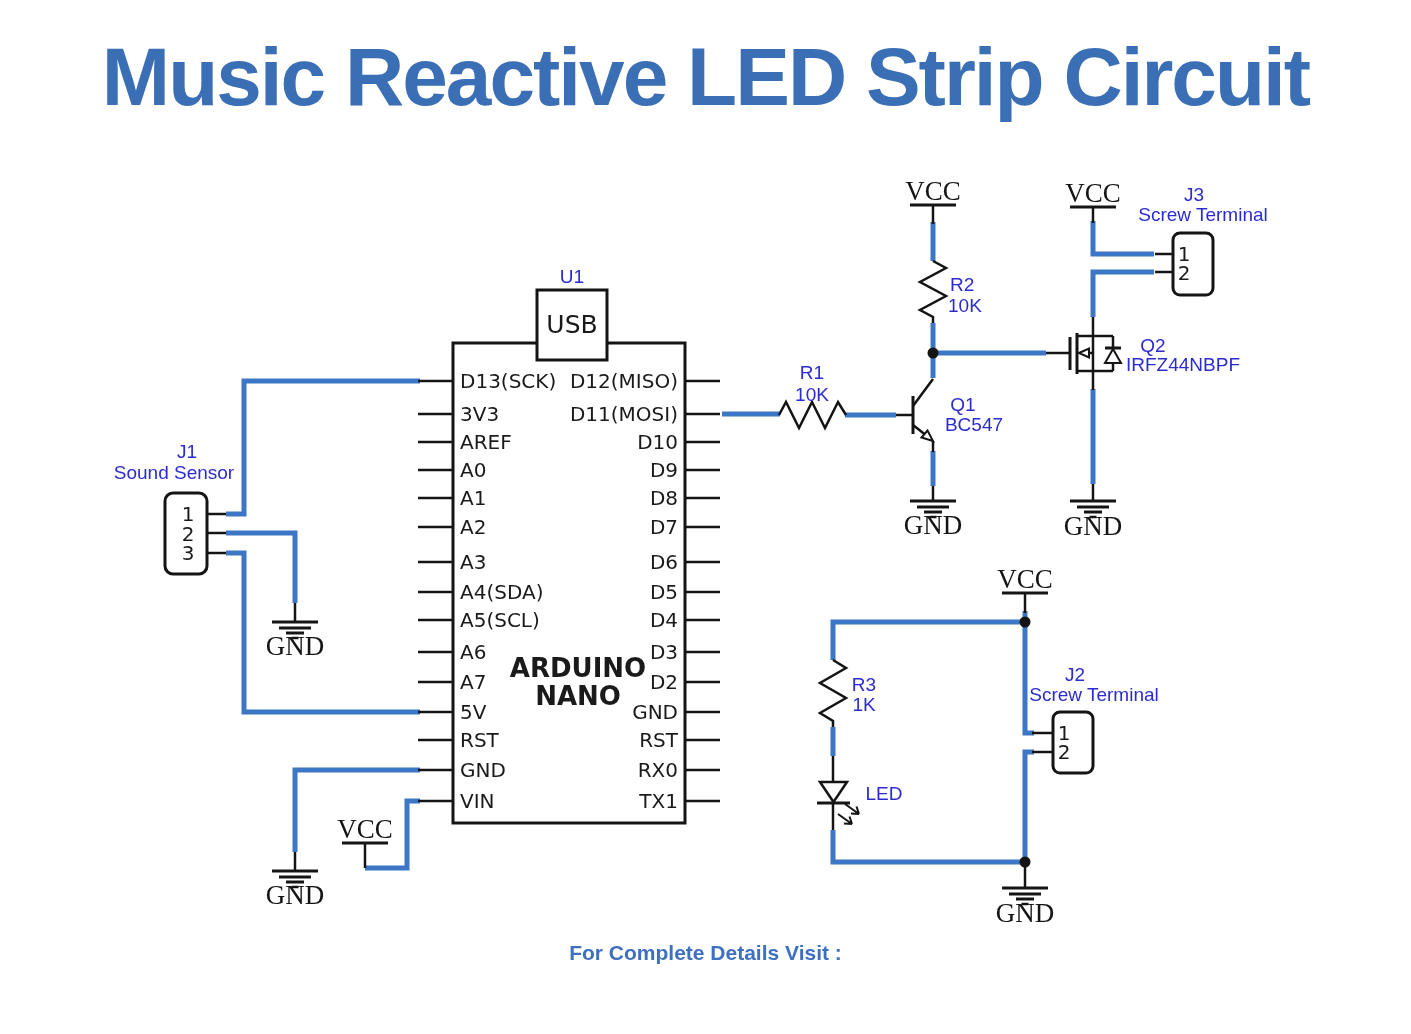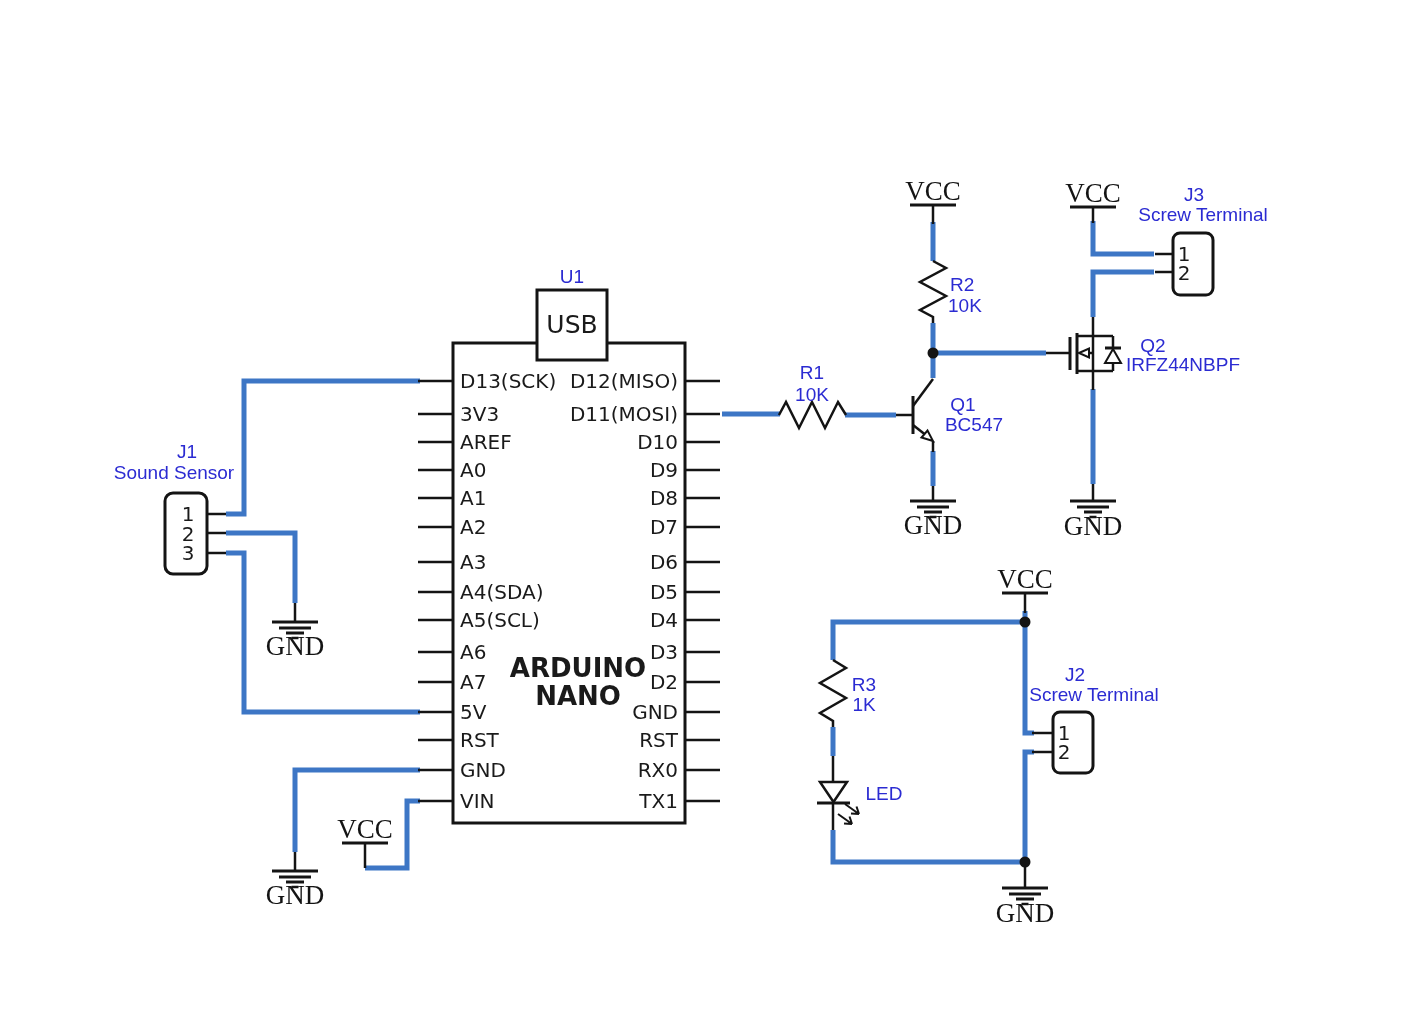--- a/index.html
+++ b/index.html
@@ -24,20 +24,21 @@
   .wire{stroke:#3d76c5;stroke-width:5;fill:none;}
   .blk{stroke:#141414;stroke-width:2.5;fill:none;}
   .blk3{stroke:#141414;stroke-width:3;fill:none;}
   .box{fill:#ffffff;stroke:#141414;stroke-width:3;}
 </style>
 </head>
 <body>
 
 <div class="stage">
 
+  <div class="title">Music Reactive LED Strip Circuit</div>
 
   <svg class="schematic" viewBox="0 0 1411 1034" xmlns="http://www.w3.org/2000/svg">
 
     <g>
       <polyline class="wire" points="226,514 244,514 244,381 420,381"></polyline>
       <polyline class="wire" points="226,533 295,533 295,603"></polyline>
       <polyline class="wire" points="226,553 244,553 244,712 420,712"></polyline>
       <polyline class="wire" points="420,770 295,770 295,852"></polyline>
       <polyline class="wire" points="365,868 407,868 407,801 420,801"></polyline>
       <polyline class="wire" points="722,414 780,414"></polyline>
@@ -297,15 +298,16 @@
     </g>
 
     <g fill="#141414">
       <circle cx="933" cy="353" r="5.5"></circle>
       <circle cx="1025" cy="622" r="5.5"></circle>
       <circle cx="1025" cy="862" r="5.5"></circle>
     </g>
   </svg>
 
   <div class="footer">
+    <div class="f1">For Complete Details Visit :</div>
   </div>
 
 </div>
 
 </body></html>

